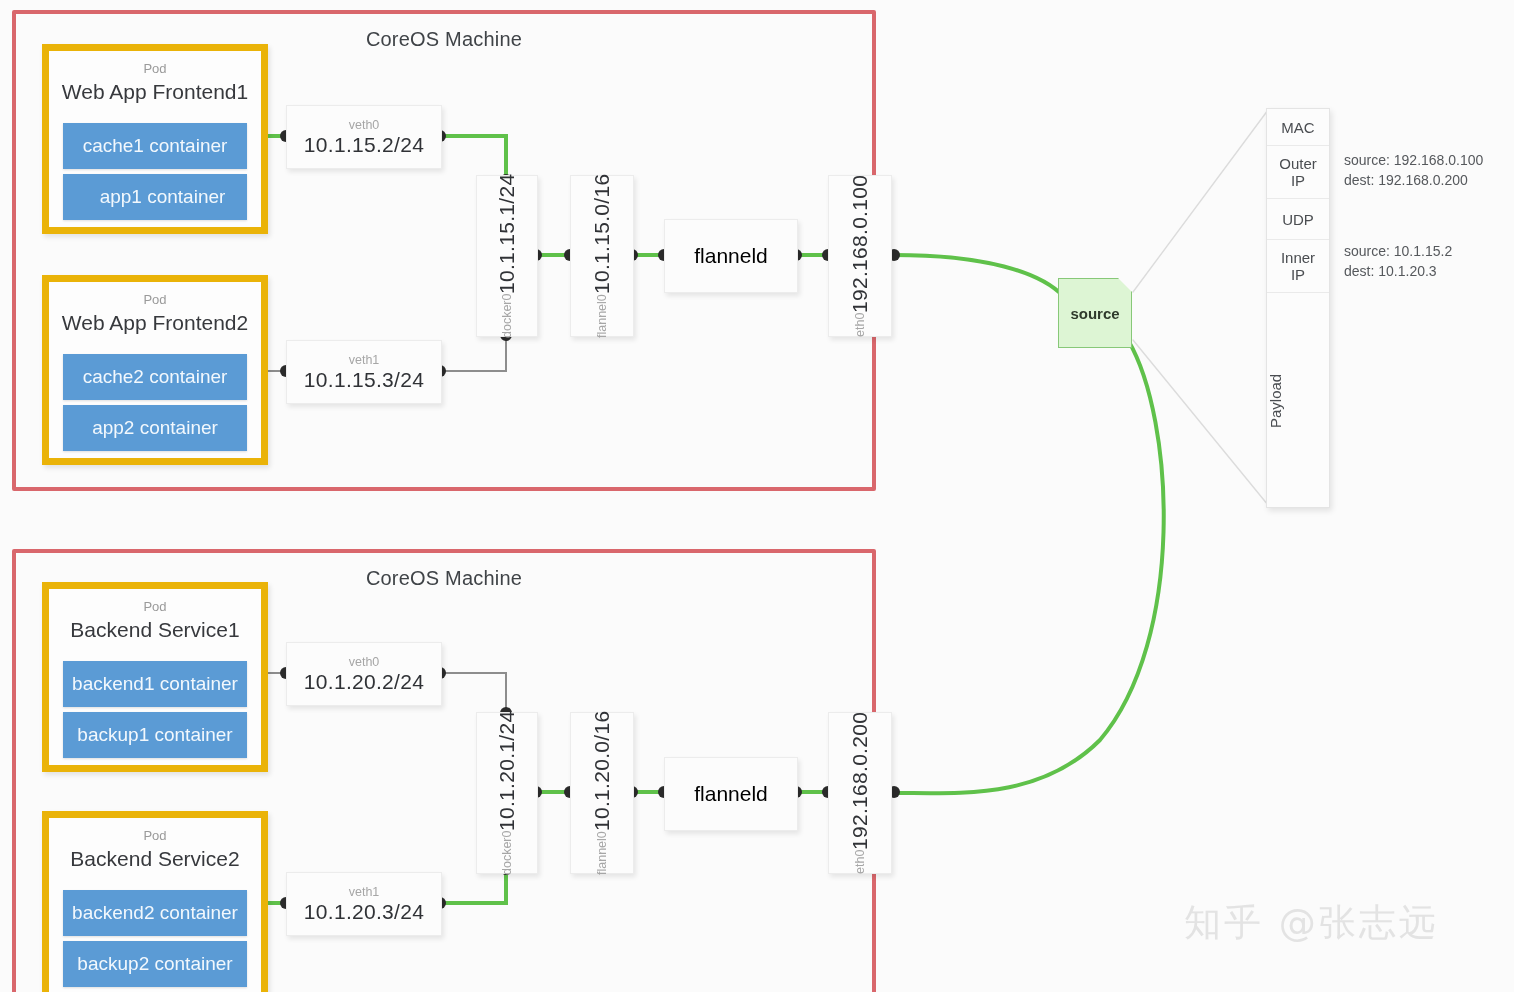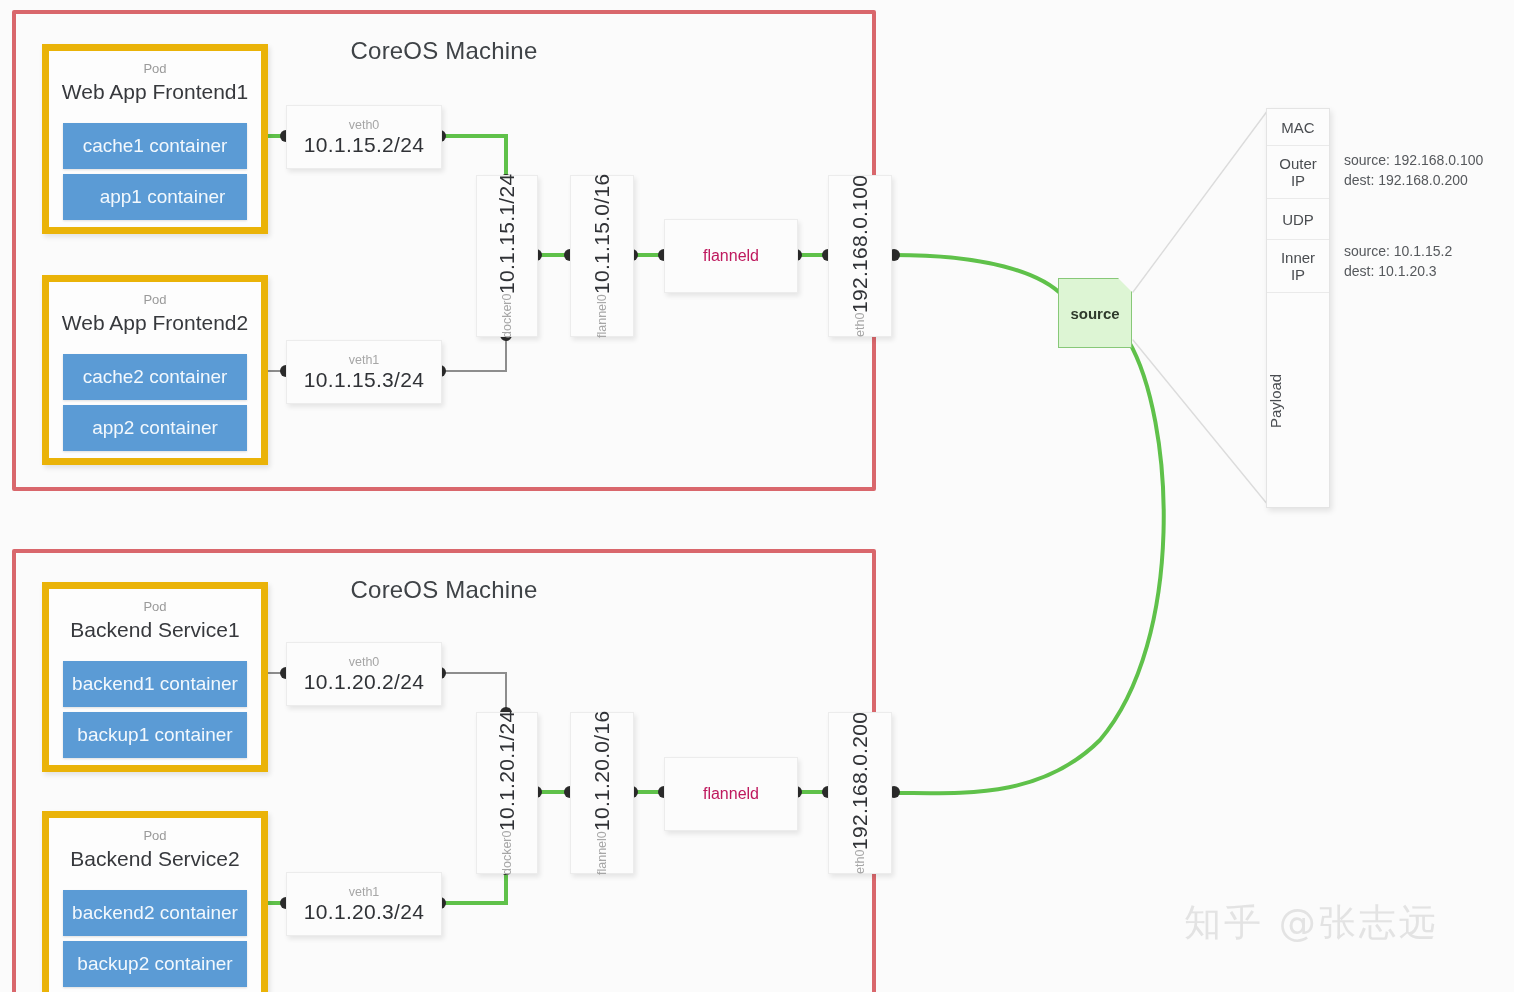--- a/index.html
+++ b/index.html
@@ -10,21 +10,21 @@
   }
   #stage{position:absolute;left:0;top:0;width:1514px;height:992px;background:#fbfbfb;}
   #wires{position:absolute;left:0;top:0;width:1514px;height:992px;pointer-events:none;}
 
   
   .machine{
     position:absolute;border:4px solid #d9676c;background:transparent;border-radius:2px;
   }
   .machine-title{
     position:absolute;width:100%;text-align:center;top:14px;left:0;
-    font-size:24px;color:#3f4347;letter-spacing:.2px;margin-top:9px;
+    font-size:20px;color:#3f4347;letter-spacing:.2px;
   }
 
   
   .pod{
     position:absolute;background:#fdfdfd;border:7px solid #eab308;
     box-shadow:2px 3px 5px rgba(0,0,0,.10);
   }
   .pod-kind{
     text-align:center;font-size:13px;color:#9a9a9a;margin-top:11px;line-height:14px;
   }
@@ -56,21 +56,21 @@
     display:flex;align-items:center;justify-content:center;
     writing-mode:vertical-rl;transform:rotate(180deg);
   }
   .vinner .sub{font-size:12.5px;color:#a6a6a6;}
   .vinner .main{font-size:21px;color:#303236;letter-spacing:.3px;}
 
   .plainbox{
     position:absolute;background:#fcfcfc;border:1px solid #ececec;
     box-shadow:2px 3px 5px rgba(0,0,0,.09);
     display:flex;align-items:center;justify-content:center;
-    font-size:16px;color:#be185d;
+    font-size:21px;color:#000000;
   }
 
   
   .packet{
     position:absolute;background:#ddf5d4;border:1px solid #87c878;
     display:flex;align-items:center;justify-content:center;
     font-size:15px;color:#2f3a2c;font-weight:bold;
     clip-path:polygon(0 0, calc(100% - 14px) 0, 100% 14px, 100% 100%, 0 100%);
   }
 

